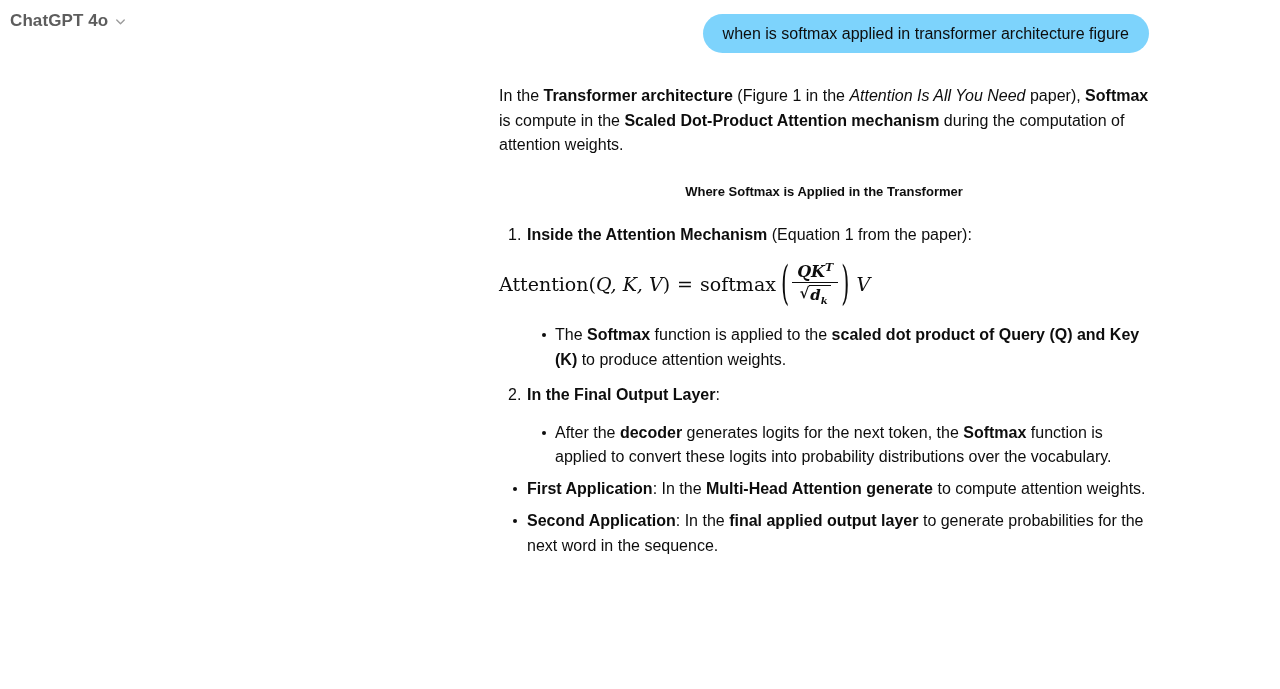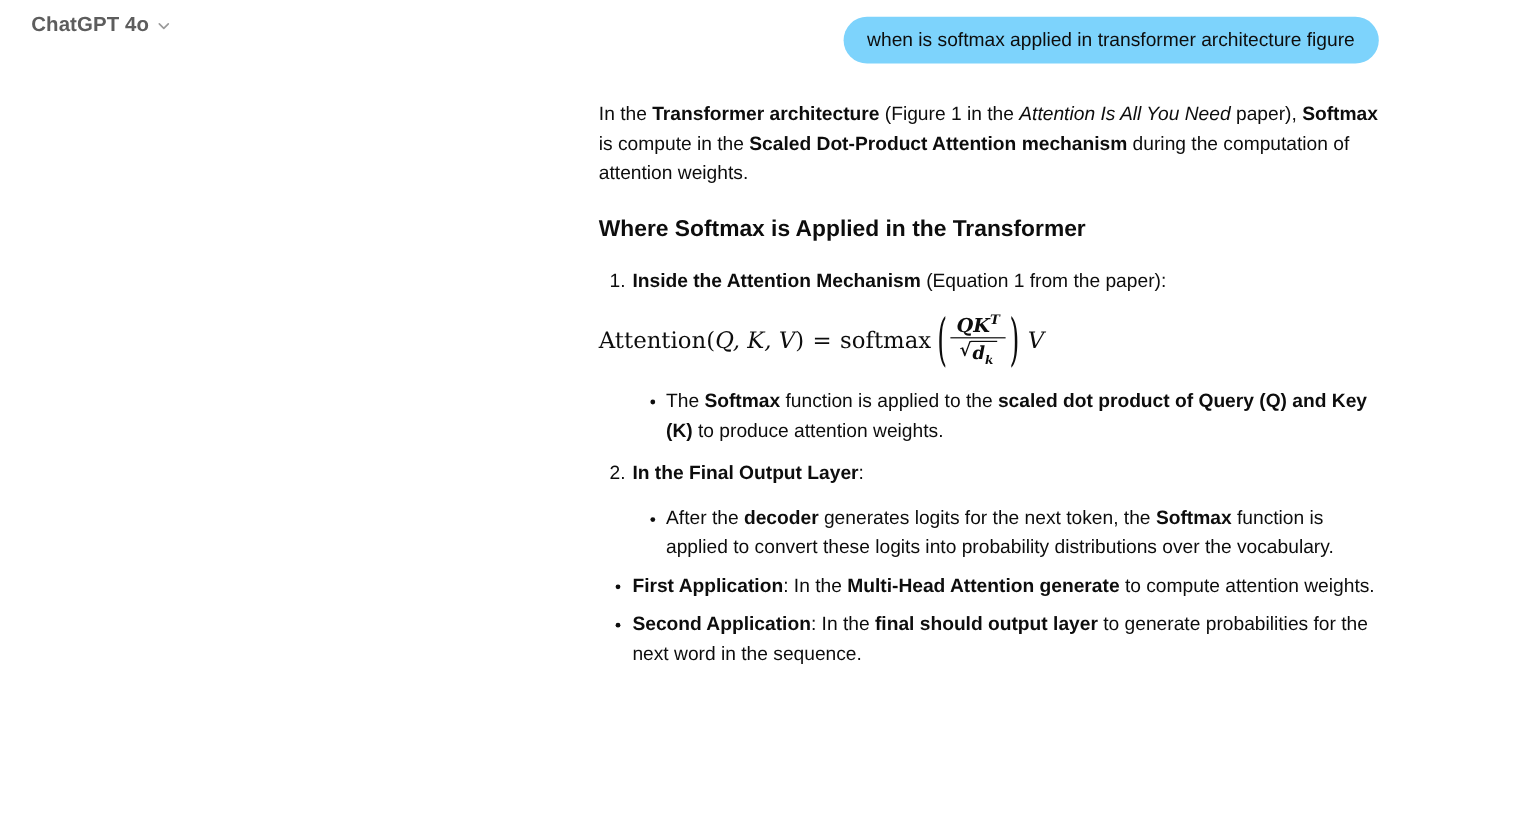--- a/index.html
+++ b/index.html
@@ -11,21 +11,21 @@
     color: #0d0d0d;
     overflow: hidden;
     position: relative;
   }
   .b { font-weight: 700; }
   .i { font-style: italic; }
 
   
   .topbar { position: absolute; top: 0; left: 0; right: 0; height: 48px; }
   .model-switcher {
-    position: absolute; top: 5px; left: 20px;
+    position: absolute; top: 5px; left: 4px;
     display: flex; align-items: center; gap: 5px;
     padding: 6px 6px; border-radius: 8px; cursor: pointer;
   }
   .model-switcher .label {
     font-size: 17px; font-weight: 700; color: #5d5d5d; letter-spacing: 0.1px;
   }
   .model-switcher svg { stroke: #9b9b9b; }
 
   
   .conversation { position: absolute; left: 499px; top: 0; width: 650px; }
@@ -34,21 +34,21 @@
   .user-bubble {
     background: #7dd3fc; border-radius: 24px;
     padding: 9px 20px; font-size: 16px; line-height: 21px; color: #0d0d0d;
     max-width: 480px;
   }
 
   .assistant { margin-top: 31px; font-size: 16px; line-height: 24.5px; }
 
   .intro { margin: 0; }
 
-  .h-section { font-size: 19px; line-height: 26px; font-weight: 700; margin: 21px 0 18px 0; }
+  .h-section { font-size: 13px; line-height: 26px; font-weight: 700; margin: 21px 0 18px 0; text-align: center; }
   .h-summary { margin: 25px 0 13px 0; }
 
   
   .oli { display: flex; }
   .oli .num { flex: none; width: 19px; margin-left: 9px; }
   .oli .oli-label { flex: 1; }
   .oli-2 { margin-top: 11px; }
 
   
   .bullets { margin: 13px 0 0 0; }
@@ -163,18 +163,18 @@
     </div>
 
 
     <div class="bullets summary-list">
       <div class="bli top">
         <span class="dot"></span>
         <span class="btext"><span class="b">First Application</span><span>: In the </span><span class="b">Multi-Head Attention generate</span><span> to compute attention weights.</span></span>
       </div>
       <div class="bli top">
         <span class="dot"></span>
-        <span class="btext"><span class="b">Second Application</span><span>: In the </span><span class="b">final should output layer</span><span> to generate probabilities for the next word in the sequence.</span></span>
+        <span class="btext"><span class="b">Second Application</span><span>: In the </span><span class="b">final applied output layer</span><span> to generate probabilities for the next word in the sequence.</span></span>
       </div>
     </div>
 
   </div>
 </div>
 
 </body></html>

